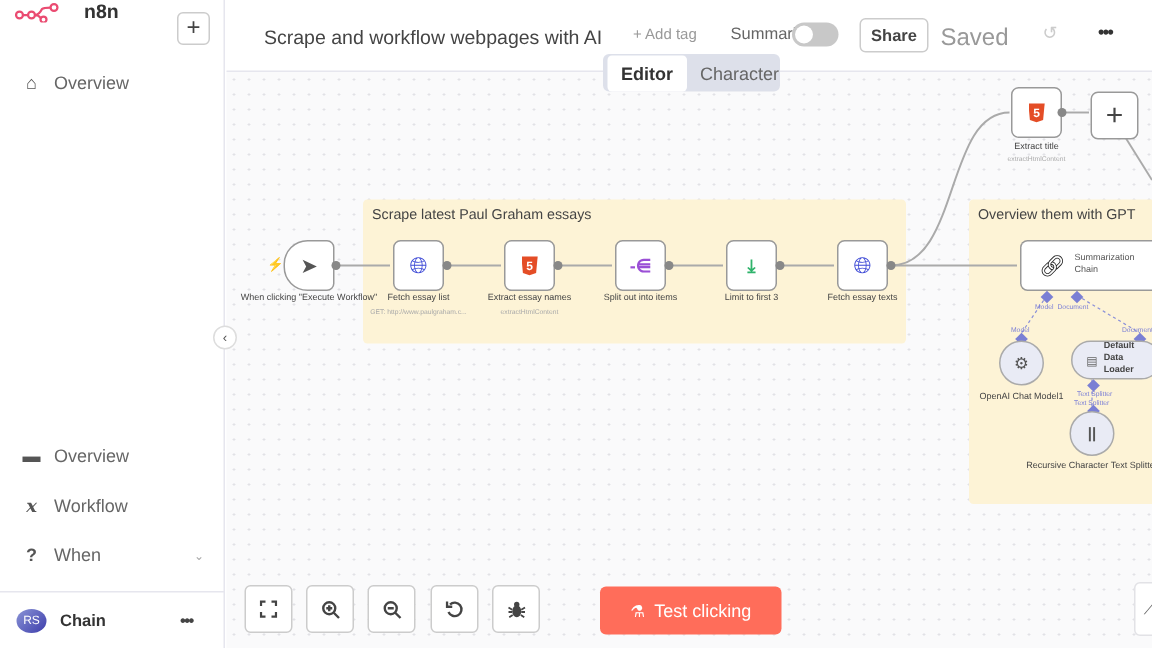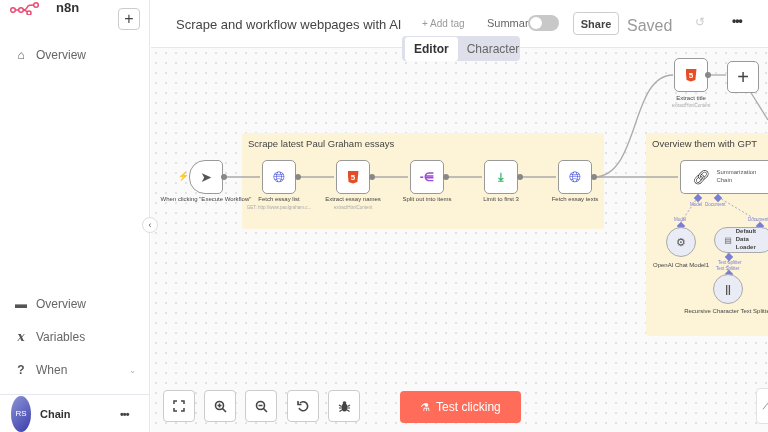--- a/index.html
+++ b/index.html
@@ -4,21 +4,21 @@
 <style>
 *{box-sizing:border-box;margin:0;padding:0}
 body{width:768px;height:432px;overflow:hidden;font-family:"Liberation Sans",sans-serif;background:#fff;position:relative;color:#555}
 .sidebar{position:absolute;left:0;top:0;width:150px;height:432px;background:#fff;border-right:1px solid #e6e6ee}
 .logo{position:absolute;left:10px;top:0;display:flex;align-items:flex-end;gap:16px}
 .logo-text{font-weight:bold;font-size:13px;color:#333}
 .add-btn{position:absolute;left:118px;top:8px;width:22px;height:22px;border:1px solid #ccc;border-radius:4px;display:flex;align-items:center;justify-content:center;font-size:16px;color:#444;background:#fff}
 .nav-item{position:absolute;left:14px;display:flex;align-items:center;gap:8px;font-size:12px;color:#666}
 .nav-item .ic{width:14px;text-align:center;color:#555;font-size:12px}
 .user-row{position:absolute;left:0;top:394px;width:150px;height:38px;border-top:1px solid #e6e6ee;display:flex;align-items:center;padding-left:11px}
-.avatar{width:20px;height:36px;border-radius:50%;background:linear-gradient(135deg,#8a94d6,#3d3dab);color:#fff;font-size:8px;display:flex;align-items:center;justify-content:center}
+.avatar{width:20px;height:16px;border-radius:50%;background:linear-gradient(135deg,#8a94d6,#3d3dab);color:#fff;font-size:8px;display:flex;align-items:center;justify-content:center}
 .user-name{margin-left:9px;font-size:11px;color:#333;font-weight:bold}
 .user-menu{position:absolute;left:120px;font-size:11px;color:#444;font-weight:bold;letter-spacing:-1px}
 .collapse{position:absolute;left:142px;top:217px;width:16px;height:16px;border-radius:50%;border:1px solid #ddd;background:#fff;display:flex;align-items:center;justify-content:center;font-size:9px;color:#555;z-index:5}
 .header{position:absolute;left:151px;top:0;right:0;height:48px;background:#fff;border-bottom:1px solid #e6e6ee}
 .title{position:absolute;left:25px;top:17px;font-size:13px;color:#444}
 .addtag{position:absolute;left:271px;top:18px;font-size:10px;color:#999}
 .inactive{position:absolute;left:336px;top:17px;font-size:11px;color:#666}
 .toggle{position:absolute;left:377px;top:15px;width:31px;height:16px;border-radius:8px;background:#c8c8c8}
 .toggle .knob{position:absolute;left:2px;top:2px;width:12px;height:12px;border-radius:50%;background:#fff}
 .share{position:absolute;left:422px;top:12px;width:46px;height:23px;border:1px solid #ccc;border-radius:4px;display:flex;align-items:center;justify-content:center;font-size:11px;color:#444;font-weight:bold;background:#fff}
@@ -60,21 +60,21 @@
   <div class="nav-item" style="top:48px">
     <span class="ic">⌂</span>
     <span>Overview</span>
   </div>
   <div class="nav-item" style="top:297px">
     <span class="ic">▬</span>
     <span>Overview</span>
   </div>
   <div class="nav-item" style="top:330px">
     <span class="ic" style="font-style:italic;font-weight:bold;font-family:'DejaVu Serif',serif">x</span>
-    <span>Variables</span>
+    <span>Workflow</span>
   </div>
   <div class="nav-item" style="top:363px;width:122px">
     <span class="ic" style="font-weight:bold">?</span>
     <span>When</span>
     <span style="margin-left:auto;font-size:8px;color:#aaa">⌄</span>
   </div>
 
   <div class="user-row">
     <div class="avatar">RS</div>
     <span class="user-name">Chain</span>

